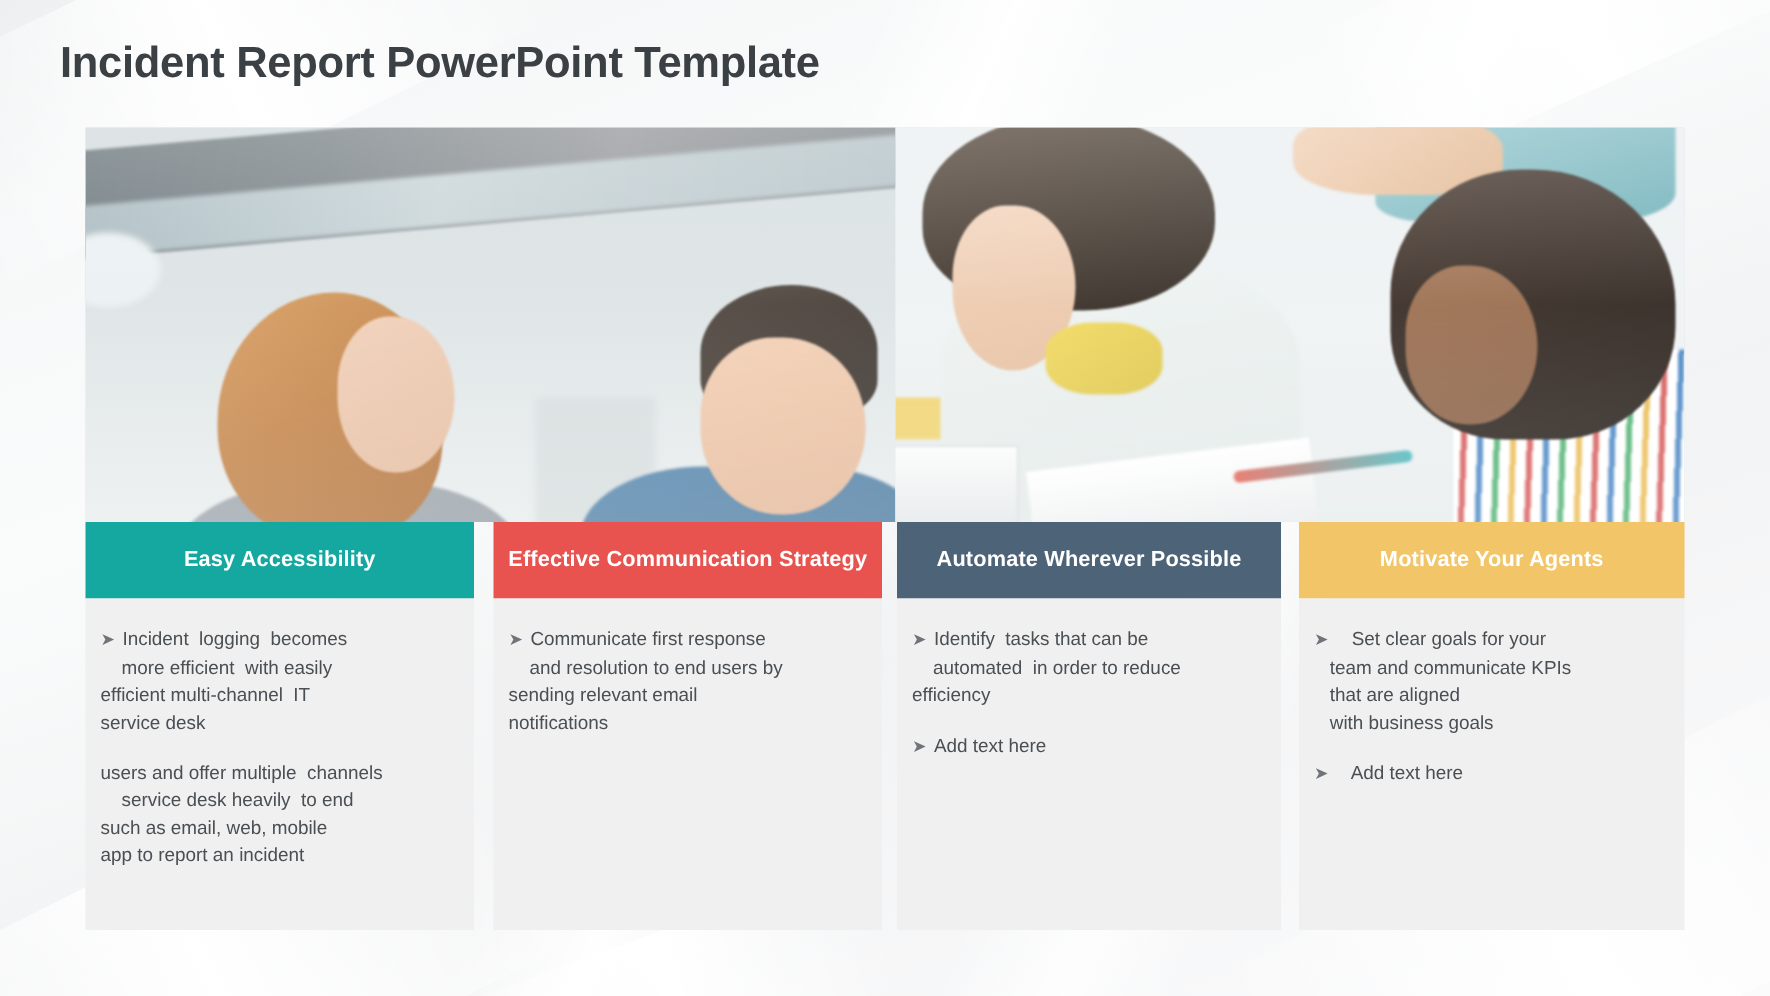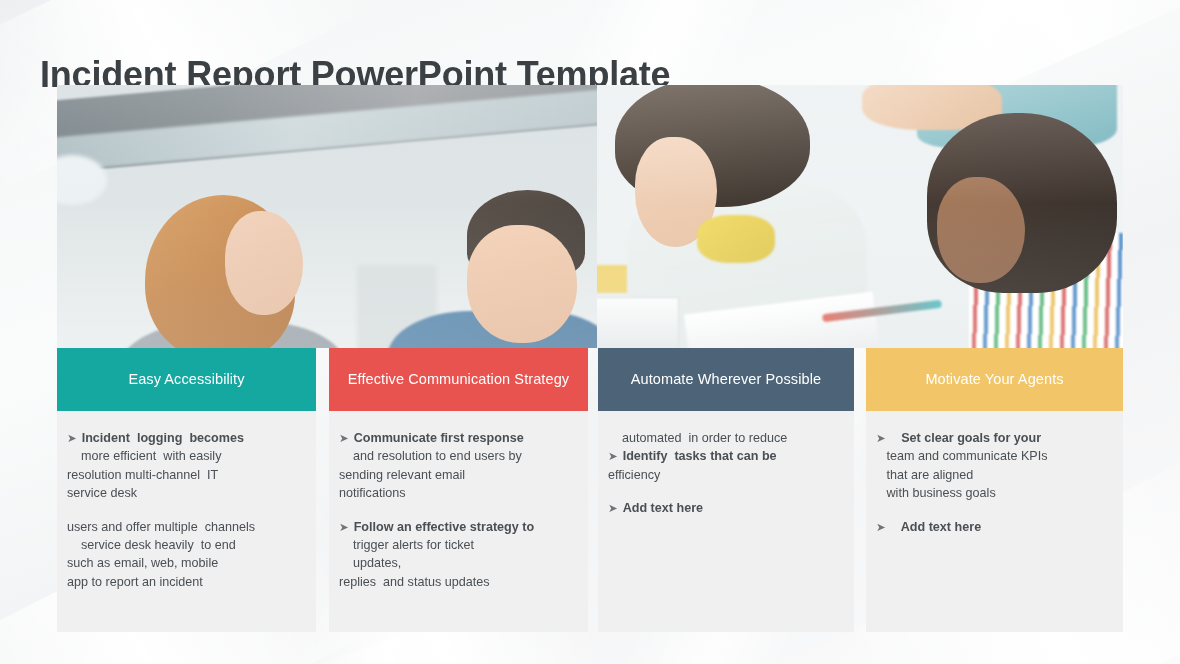--- a/index.html
+++ b/index.html
@@ -35,26 +35,25 @@
   .streak.s5 { width: 300px; height: 90px;  left: 300px;  top: 620px;  transform: rotate(-20deg); }
   .corner-tl {
     position:absolute; left:-80px; top:-70px; width:300px; height:200px;
     background: linear-gradient(150deg, #e8eaec 0%, rgba(255,255,255,0) 70%);
   }
 
   
   #title {
     position: absolute;
     left: 40px; top: 26px;
-    font-size: 36px;
+    font-size: 29px;
     font-weight: bold;
     color: #3b4045;
     letter-spacing: -0.2px;
     white-space: nowrap;
-    margin-top: 28px;
   }
 
   
   #photo-band {
     position: absolute;
     left: 57px; top: 85px;
     width: 1066px; height: 263px;
     overflow: hidden;
     background: #dfe6e8;
   }
@@ -110,44 +109,44 @@
              border-radius: 22% 16% 0 0; }
   #book3 { left: 90px;  top: 218px; width: 190px; height: 60px; background: linear-gradient(to bottom,#ffffff,#e6e9ea); transform: rotate(-7deg); }
   #pen3  { left: 225px; top: 222px; width: 120px; height: 8px; background: linear-gradient(90deg,#e25a4c,#41b7bd); transform: rotate(-7deg); border-radius: 4px; }
   #laptop3 { left: -12px; top: 212px; width: 92px; height: 62px; background: linear-gradient(to bottom,#fbfcfc,#dde2e3); border:1px solid #d3d8d9; }
   #yellowpad { left: -10px; top: 180px; width: 78px; height: 28px; background:#efd26a; filter: blur(1px); }
 
   
   #columns { position: absolute; left: 57px; top: 348px; width: 1066px; }
   .col { position: absolute; top: 0; }
   .col-header {
-    height: 63px;
+    height: 51px;
     display: flex; align-items: center; justify-content: center;
     text-align: center;
     color: #ffffff;
-    font-weight: normal;
+    font-weight: bold;
     font-size: 14.5px;
     line-height: 1.32;
     padding: 0 8px;
     box-sizing: border-box;
     letter-spacing: 0.1px;
   }
   .col-body {
     background: #f0f0f0;
     height: 221px;
     box-sizing: border-box;
     padding: 18px 10px 10px 10px;
     color: #4a4f54;
     font-size: 12.6px;
     line-height: 1.46;
   }
   .bullet-block { margin-bottom: 15px; }
   .bullet-block:last-child { margin-bottom: 0; }
   .bullet-line { white-space: pre-wrap; }
-  .bullet-line.first { text-indent: 0; font-weight: bold; }
+  .bullet-line.first { text-indent: 0; }
   .bmark { color:#6e7479; font-size: 11.5px; margin-right: 5px; }
 
   
   #col-1 { left: 0px;   width: 259px; }
   #col-2 { left: 272px; width: 259px; }
   #col-3 { left: 541px; width: 256px; }
   #col-4 { left: 809px; width: 257px; }
 </style>
 </head>
 <body>
@@ -199,56 +198,50 @@
   </div>
 
   <div id="columns">
 
     <div class="col" id="col-1">
       <div class="col-header" style="background-color: rgb(20, 168, 160);">Easy Accessibility</div>
       <div class="col-body">
           <div class="bullet-block">
             <div class="bullet-line first"><span class="bmark">➤</span>Incident  logging  becomes</div>
             <div class="bullet-line">    more efficient  with easily</div>
-            <div class="bullet-line">resolution multi-channel  IT</div>
+            <div class="bullet-line">efficient multi-channel  IT</div>
             <div class="bullet-line">service desk</div>
           </div>
           <div class="bullet-block">
             <div class="bullet-line">users and offer multiple  channels</div>
             <div class="bullet-line">    service desk heavily  to end</div>
             <div class="bullet-line">such as email, web, mobile</div>
             <div class="bullet-line">app to report an incident</div>
           </div>
         </div>
     </div>
 
     <div class="col" id="col-2">
       <div class="col-header" style="background-color: rgb(232, 83, 79);">Effective Communication Strategy</div>
       <div class="col-body">
           <div class="bullet-block">
             <div class="bullet-line first"><span class="bmark">➤</span>Communicate first response</div>
             <div class="bullet-line">    and resolution to end users by</div>
             <div class="bullet-line">sending relevant email</div>
             <div class="bullet-line">notifications</div>
           </div>
-          <div class="bullet-block">
-            <div class="bullet-line first"><span class="bmark">➤</span>Follow an effective strategy to</div>
-            <div class="bullet-line">    trigger alerts for ticket</div>
-            <div class="bullet-line">    updates,</div>
-            <div class="bullet-line">replies  and status updates</div>
-          </div>
         </div>
     </div>
 
     <div class="col" id="col-3">
       <div class="col-header" style="background-color: rgb(77, 99, 120);">Automate Wherever Possible</div>
       <div class="col-body">
           <div class="bullet-block">
+            <div class="bullet-line first"><span class="bmark">➤</span>Identify  tasks that can be</div>
             <div class="bullet-line">    automated  in order to reduce</div>
-            <div class="bullet-line first"><span class="bmark">➤</span>Identify  tasks that can be</div>
             <div class="bullet-line">efficiency</div>
           </div>
           <div class="bullet-block">
             <div class="bullet-line first"><span class="bmark">➤</span>Add text here</div>
           </div>
         </div>
     </div>
 
     <div class="col" id="col-4">
       <div class="col-header" style="background-color: rgb(242, 198, 104);">Motivate Your Agents</div>

